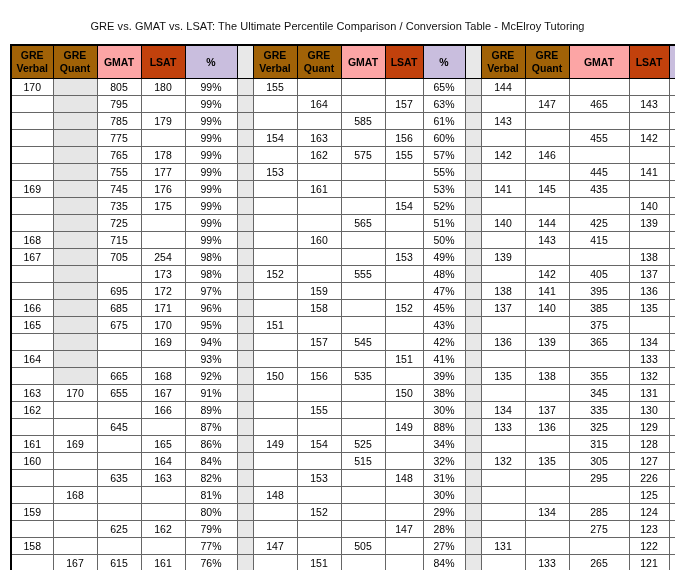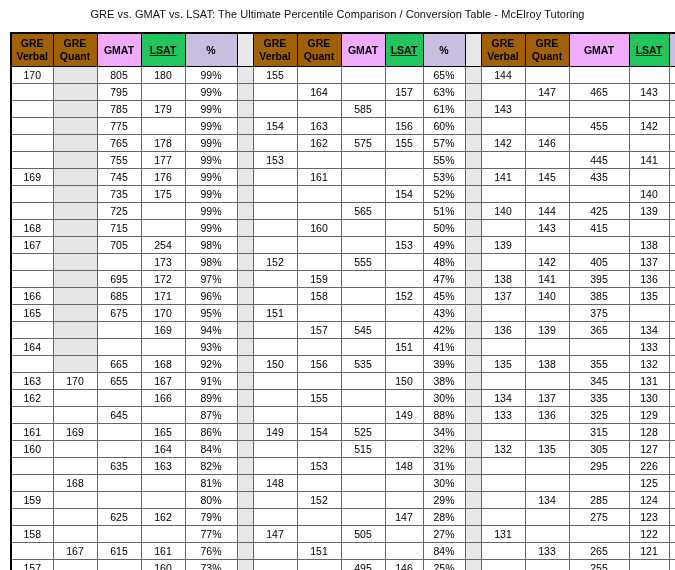--- a/index.html
+++ b/index.html
@@ -11,21 +11,21 @@
     width: 675px;
     height: 570px;
     font-family: "Liberation Sans", sans-serif;
     overflow: hidden;
   }
   #page-title {
     text-align: center;
     font-size: 11px;
     color: #111111;
     font-weight: 400;
-    padding-top: 8px;
+    padding-top: 20px;
     padding-bottom: 0px;
     letter-spacing: 0.05px;
     white-space: nowrap;
   }
   #table-wrap {
     margin: 0 auto;
     width: 655px;
     padding-top: 12px;
     box-sizing: border-box;
   }
@@ -51,22 +51,22 @@
   table.conv thead th {
     font-weight: bold;
     font-size: 10.5px;
     height: 32px;
     line-height: 13px;
     border: 1px solid #000000;
     padding: 0 1px;
   }
   th.h-verbal, th.h-quant { background: #a16207; }
   th.h-gmat { background: #fce5cd; }
-  th.h-gmat.gm { background: #f0abfc; }
-  th.h-lsat { background: #22c55e; text-decoration: underline; }
+  th.h-gmat.gm { background: #fca5a5; }
+  th.h-lsat { background: #c2410c; }
   th.h-pct  { background: #c9bede; }
   th.h-gap, td.gap {
     background: #e8e8e8;
     border-top: 1px solid #666666;
     border-bottom: 1px solid #666666;
     border-left: 1px solid #000000;
     border-right: 1px solid #000000;
   }
   th.h-gap { border-top: 1px solid #000000; }
   td.shaded { background: #e6e6e6; }

